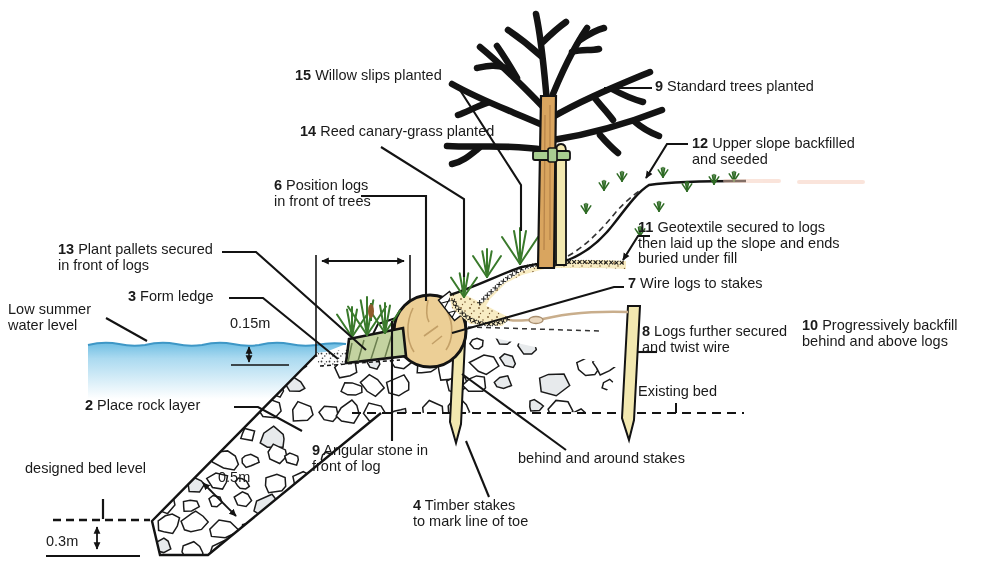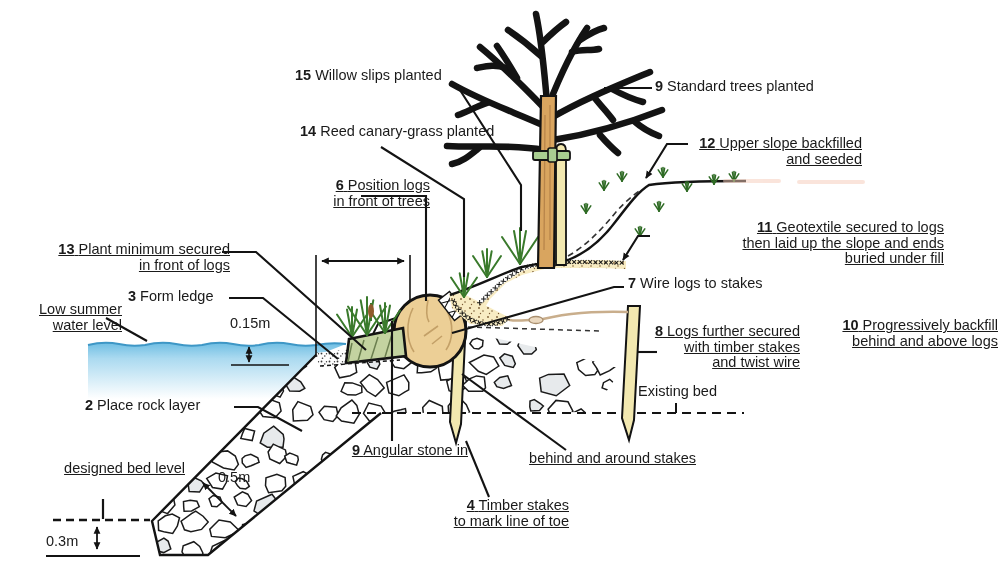--- a/index.html
+++ b/index.html
@@ -1,21 +1,21 @@
 <!DOCTYPE html>
 <html><head>
 <meta charset="utf-8">
 <style>
   html,body{margin:0;padding:0;background:#fff;}
   #stage{position:relative;width:1000px;height:563px;background:#fff;overflow:hidden;
          font-family:"Liberation Sans",sans-serif;color:#1a1a1a;}
   #art{position:absolute;left:0;top:0;}
   .lbl{position:absolute;font-size:14.5px;line-height:15.5px;white-space:nowrap;color:#1a1a1a;}
   .lbl b{font-weight:bold;}
-  .c{text-align:right;white-space:normal;text-decoration:underline;}
+  .c{text-align:left;white-space:normal;}
   .c .ln{white-space:nowrap;}
 </style>
 </head>
 <body>
 
 <div id="stage">
 
 <svg id="art" width="1000" height="563" viewBox="0 0 1000 563">
   <defs>
     <linearGradient id="wg" x1="0" y1="0" x2="0" y2="1">
@@ -436,58 +436,58 @@
 <div class="lbl c" style="left:638px;top:220px;width:306px">
   <div class="ln"><b>11</b> <span>Geotextile secured to logs</span></div>
   <div class="ln">then laid up the slope and ends</div>
   <div class="ln">buried under fill</div>
 </div>
 <div class="lbl" style="left:628px;top:276px">
   <b>7</b> <span>Wire logs to stakes</span>
 </div>
 <div class="lbl c" style="left:642px;top:324px;width:158px">
   <div class="ln"><b>8</b> <span>Logs further secured</span></div>
-  <div class="ln">with timber stakes</div>
   <div class="ln">and twist wire</div>
 </div>
 <div class="lbl c" style="left:802px;top:318px;width:196px">
   <div class="ln"><b>10</b> <span>Progressively backfill</span></div>
   <div class="ln">behind and above logs</div>
 </div>
 <div class="lbl" style="left:638px;top:384px">
   <span>Existing bed</span>
 </div>
 <div class="lbl c" style="left:58px;top:242px;width:172px">
-  <div class="ln"><b>13</b> <span>Plant minimum secured</span></div>
+  <div class="ln"><b>13</b> <span>Plant pallets secured</span></div>
   <div class="ln">in front of logs</div>
 </div>
 <div class="lbl" style="left:128px;top:289px">
   <b>3</b> <span>Form ledge</span>
 </div>
-<div class="lbl c" style="left:24px;top:302px;width:98px">
+<div class="lbl c" style="left:8px;top:302px;width:98px">
   <div class="ln">Low summer</div>
   <div class="ln">water level</div>
 </div>
 <div class="lbl" style="left:230px;top:316px">
   <span>0.15m</span>
 </div>
 <div class="lbl" style="left:85px;top:398px">
   <b>2</b> <span>Place rock layer</span>
 </div>
 <div class="lbl c" style="left:25px;top:461px;width:160px">
   <div class="ln">designed bed level</div>
 </div>
 <div class="lbl" style="left:46px;top:534px">
   <span>0.3m</span>
 </div>
 <div class="lbl" style="left:218px;top:470px">
   <span>0.5m</span>
 </div>
 <div class="lbl c" style="left:312px;top:443px;width:156px">
   <div class="ln"><b>9</b> <span>Angular stone in</span></div>
+  <div class="ln">front of log</div>
 </div>
 <div class="lbl c" style="left:413px;top:498px;width:156px">
   <div class="ln"><b>4</b> <span>Timber stakes</span></div>
   <div class="ln">to mark line of toe</div>
 </div>
 <div class="lbl c" style="left:518px;top:451px;width:178px">
   <div class="ln">behind and around stakes</div>
 </div>
 
 </div>

